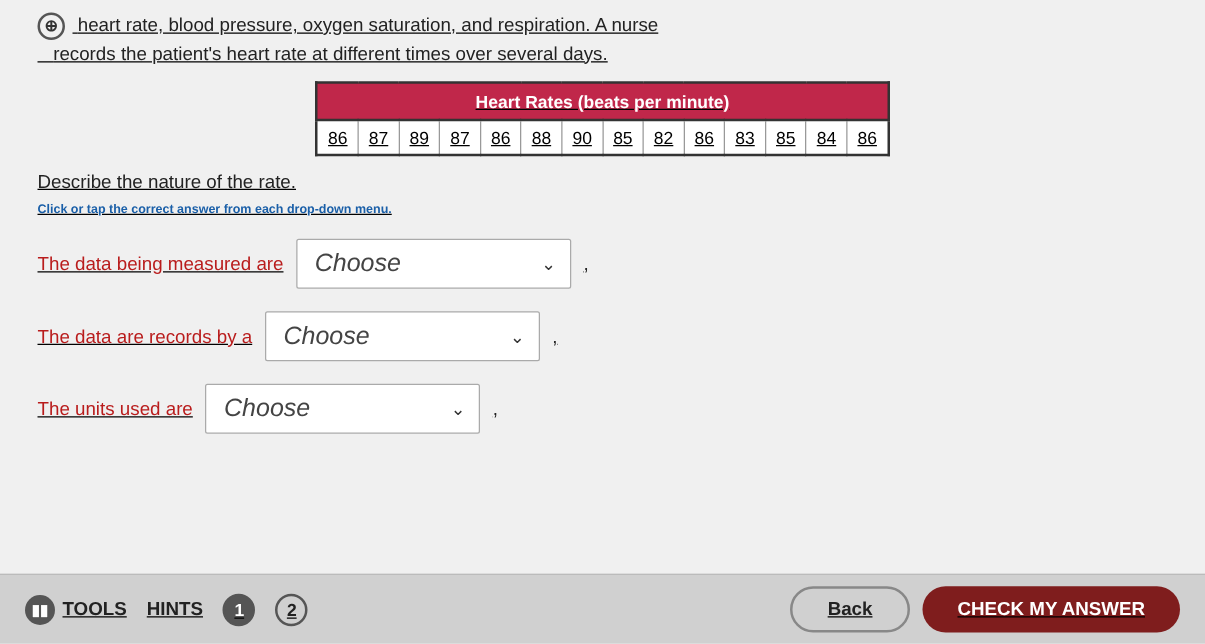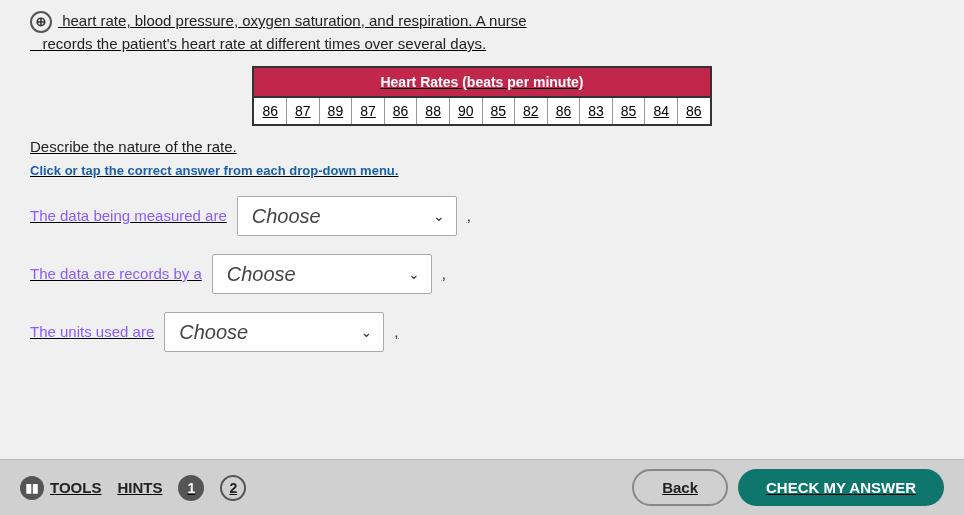--- a/index.html
+++ b/index.html
@@ -49,34 +49,34 @@
       text-align: center;
       border: 1px solid #999;
       min-width: 28px;
     }
     .describe-text {
       font-size: 15px;
       color: #222;
       margin-bottom: 8px;
     }
     .instruction-text {
-      font-size: 13px;
+      font-size: 10px;
       color: #1a5fa8;
       font-weight: bold;
       margin-bottom: 18px;
     }
     .question-row {
       display: flex;
       align-items: center;
       margin-bottom: 18px;
       gap: 10px;
     }
     .question-label {
       font-size: 15px;
-      color: #8b5cf6;
+      color: #b91c1c;
       white-space: nowrap;
     }
     .dropdown-wrapper {
       position: relative;
       display: inline-block;
     }
     .dropdown-wrapper select {
       font-size: 20px;
       font-style: italic;
       color: #444;
@@ -170,21 +170,21 @@
       background: #d0d0d0;
       border: 2px solid #888;
       border-radius: 25px;
       padding: 8px 28px;
       font-size: 15px;
       font-weight: bold;
       color: #222;
       cursor: pointer;
     }
     .check-btn {
-      background: #0f766e;
+      background: #7f1d1d;
       border: none;
       border-radius: 25px;
       padding: 10px 28px;
       font-size: 15px;
       font-weight: bold;
       color: white;
       cursor: pointer;
       white-space: nowrap;
     }
     .top-intro {

